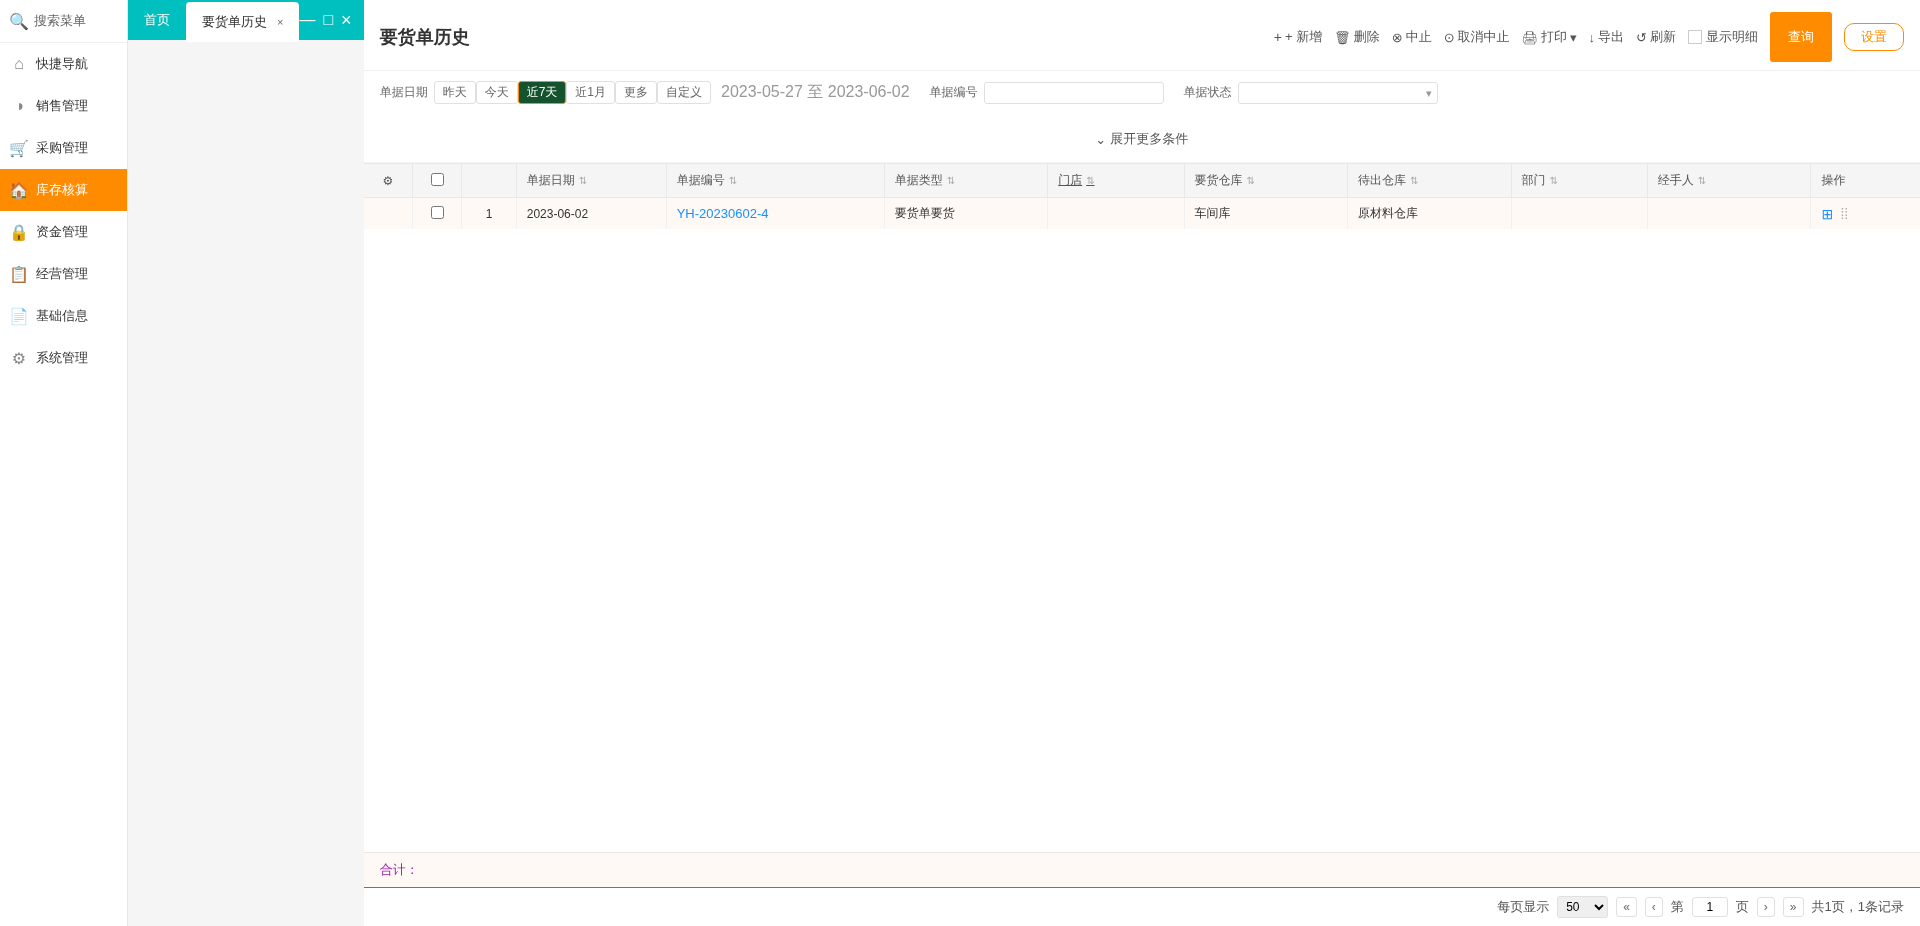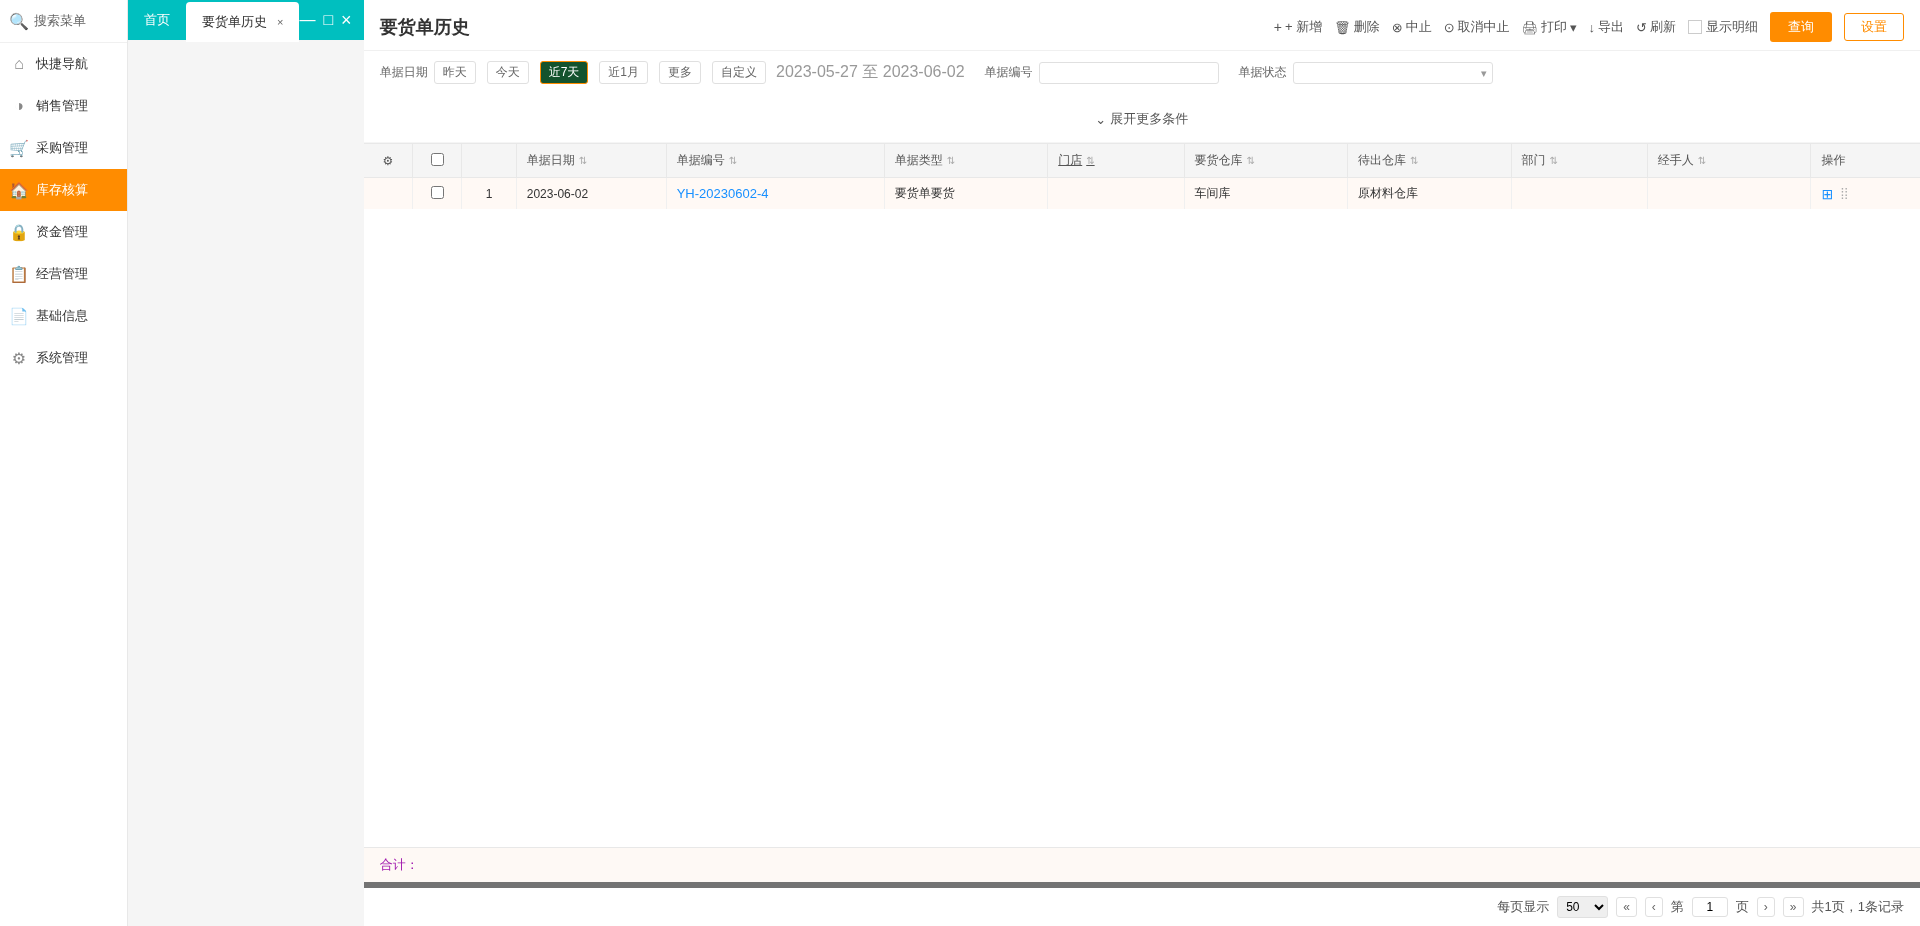--- a/index.html
+++ b/index.html
@@ -127,51 +127,51 @@
       gap: 3px;
       cursor: pointer;
       color: #555;
       font-size: 12px;
       white-space: nowrap;
     }
     .btn-query {
       background: #ff8c00;
       color: #fff;
       border: none;
-      padding: 6px 18px;
+      padding: 16px 18px;
       border-radius: 3px;
       cursor: pointer;
       font-size: 13px;
     }
     .btn-setting {
       background: #fff;
       color: #ff8c00;
       border: 1px solid #ff8c00;
       padding: 4px 16px;
-      border-radius: 3px;
+      border-radius: 10px;
       cursor: pointer;
       font-size: 13px;
     }
 
     
     .filter-bar {
       padding: 10px 16px;
       display: flex;
       align-items: center;
       gap: 20px;
       border-bottom: 1px solid #f5f5f5;
       flex-wrap: wrap;
     }
     .filter-group {
       display: flex;
       align-items: center;
       gap: 6px;
     }
     .filter-label { color: #666; font-size: 12px; white-space: nowrap; }
-    .filter-dates { display: flex; gap: 11px; }
+    .filter-dates { display: flex; gap: 0; }
     .date-btn {
       padding: 2px 8px;
       border: 1px solid #e0e0e0;
       border-radius: 3px;
       cursor: pointer;
       color: #666;
       font-size: 12px;
       background: #fff;
     }
     .date-btn.active {
@@ -278,21 +278,21 @@
       display: flex;
       align-items: center;
       font-size: 12px;
       color: #a21caf;
     }
 
     
     .pagination-bar {
       padding: 8px 16px;
       background: #fff;
-      border-top: 6px solid #737373;
+      border-top: 1px solid #737373;
       display: flex;
       align-items: center;
       justify-content: flex-end;
       gap: 8px;
       font-size: 12px;
       color: #555;
     }
     .page-size-select {
       border: 1px solid #e0e0e0;
       border-radius: 3px;

